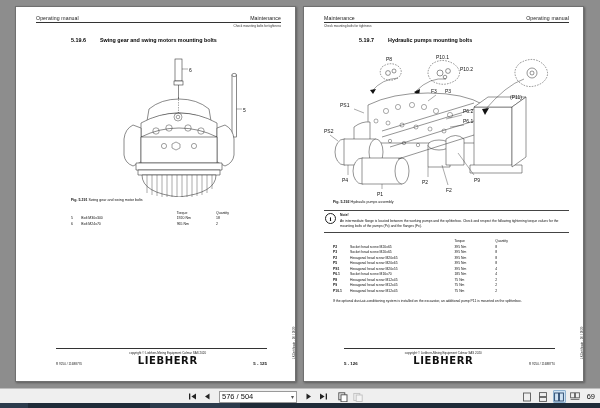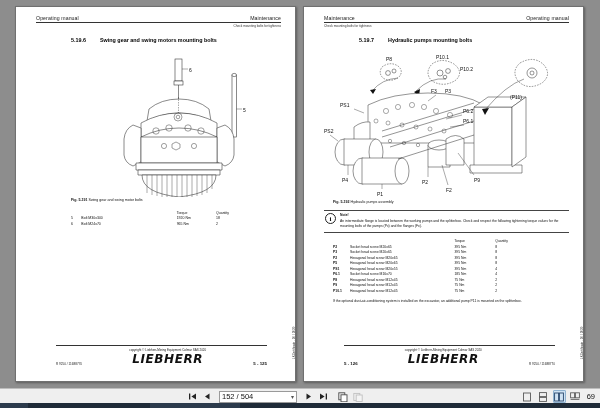--- a/index.html
+++ b/index.html
@@ -149,24 +149,23 @@
   .pg-foot {
     position: absolute;
     left: 20px; right: 14px; bottom: 7px;
   }
   .pg-foot-rule { border-top: .7px solid #333; margin-bottom: 2px; }
   .pg-foot-row { display: flex; align-items: flex-end; justify-content: space-between; }
   .pg-foot-l { font-size: 3.1px; color: #222; }
   .pg-foot-c { text-align: center; flex: 1; }
   .pg-foot-c .cp { font-size: 3px; color: #222; }
   .pg-foot-c .brand {
-    font-size: 12px; font-weight: bold; letter-spacing: .6px; color: #111;
+    font-size: 10px; font-weight: bold; letter-spacing: .6px; color: #111;
     font-family: "DejaVu Sans", sans-serif;
     margin-top: .5px;
-    font-style: italic;
   }
   .pg-foot-r { font-size: 4.4px; font-weight: bold; color: #111; }
 
   .vert-code {
     position: absolute;
     font-size: 3px; color: #333;
     white-space: nowrap;
     transform-origin: 0 0;
   }
   .vert-code.l { left: 276px; top: 352px; transform: rotate(-90deg); }
@@ -572,21 +571,21 @@
             <polygon points="8,1.5 8,7.5 3.4,4.5" fill="#232323"></polygon>
           </svg>
       </div>
       <div class="tb-btn">
         <svg width="9" height="9" viewBox="0 0 9 9">
             <polygon points="6.5,1.5 6.5,7.5 2,4.5" fill="#232323"></polygon>
           </svg>
       </div>
 
       <div class="pagebox">
-        <span class="pv">152 / 504</span>
+        <span class="pv">576 / 504</span>
         <span class="caret">▾</span>
       </div>
 
       <div class="tb-btn">
         <svg width="9" height="9" viewBox="0 0 9 9">
             <polygon points="2.5,1.5 2.5,7.5 7,4.5" fill="#232323"></polygon>
           </svg>
       </div>
       <div class="tb-btn">
         <svg width="9" height="9" viewBox="0 0 9 9">

